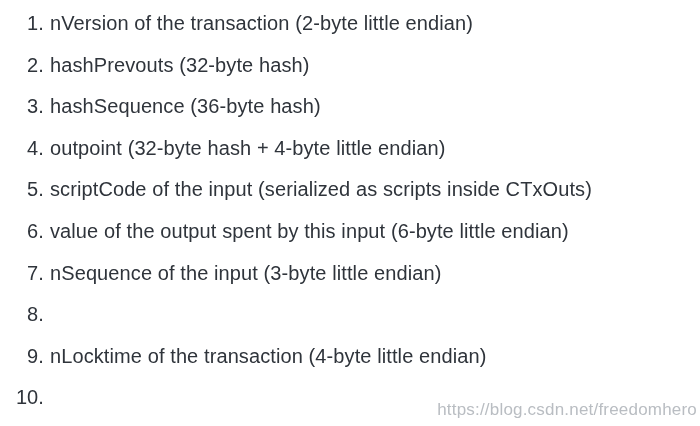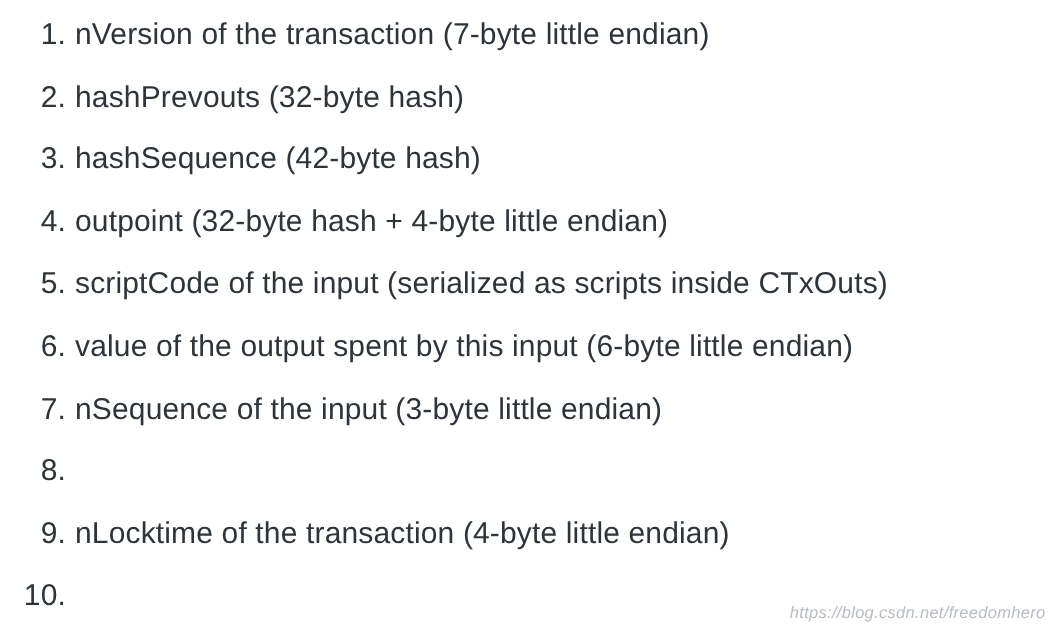--- a/index.html
+++ b/index.html
@@ -37,47 +37,46 @@
     white-space: nowrap;
   }
   .txt {
     margin-left: 6px;
     white-space: nowrap;
   }
   .watermark {
     position: absolute;
     right: 3px;
     bottom: 9px;
-    font-size: 11px;
+    font-size: 17px;
     line-height: 15px;
     color: var(--watermark-color, #b9bdc2);
     letter-spacing: 0.2px;
     white-space: nowrap;
-    font-style: italic;
   }
 </style>
 </head>
 <body>
 
 <div class="page">
   <div class="list">
 
     <div class="row">
       <span class="num">1.</span>
-      <span class="txt">nVersion of the transaction (7-byte little endian)</span>
+      <span class="txt">nVersion of the transaction (2-byte little endian)</span>
     </div>
 
     <div class="row">
       <span class="num">2.</span>
       <span class="txt">hashPrevouts (32-byte hash)</span>
     </div>
 
     <div class="row">
       <span class="num">3.</span>
-      <span class="txt">hashSequence (42-byte hash)</span>
+      <span class="txt">hashSequence (36-byte hash)</span>
     </div>
 
     <div class="row">
       <span class="num">4.</span>
       <span class="txt">outpoint (32-byte hash + 4-byte little endian)</span>
     </div>
 
     <div class="row">
       <span class="num">5.</span>
       <span class="txt">scriptCode of the input (serialized as scripts inside CTxOuts)</span>

